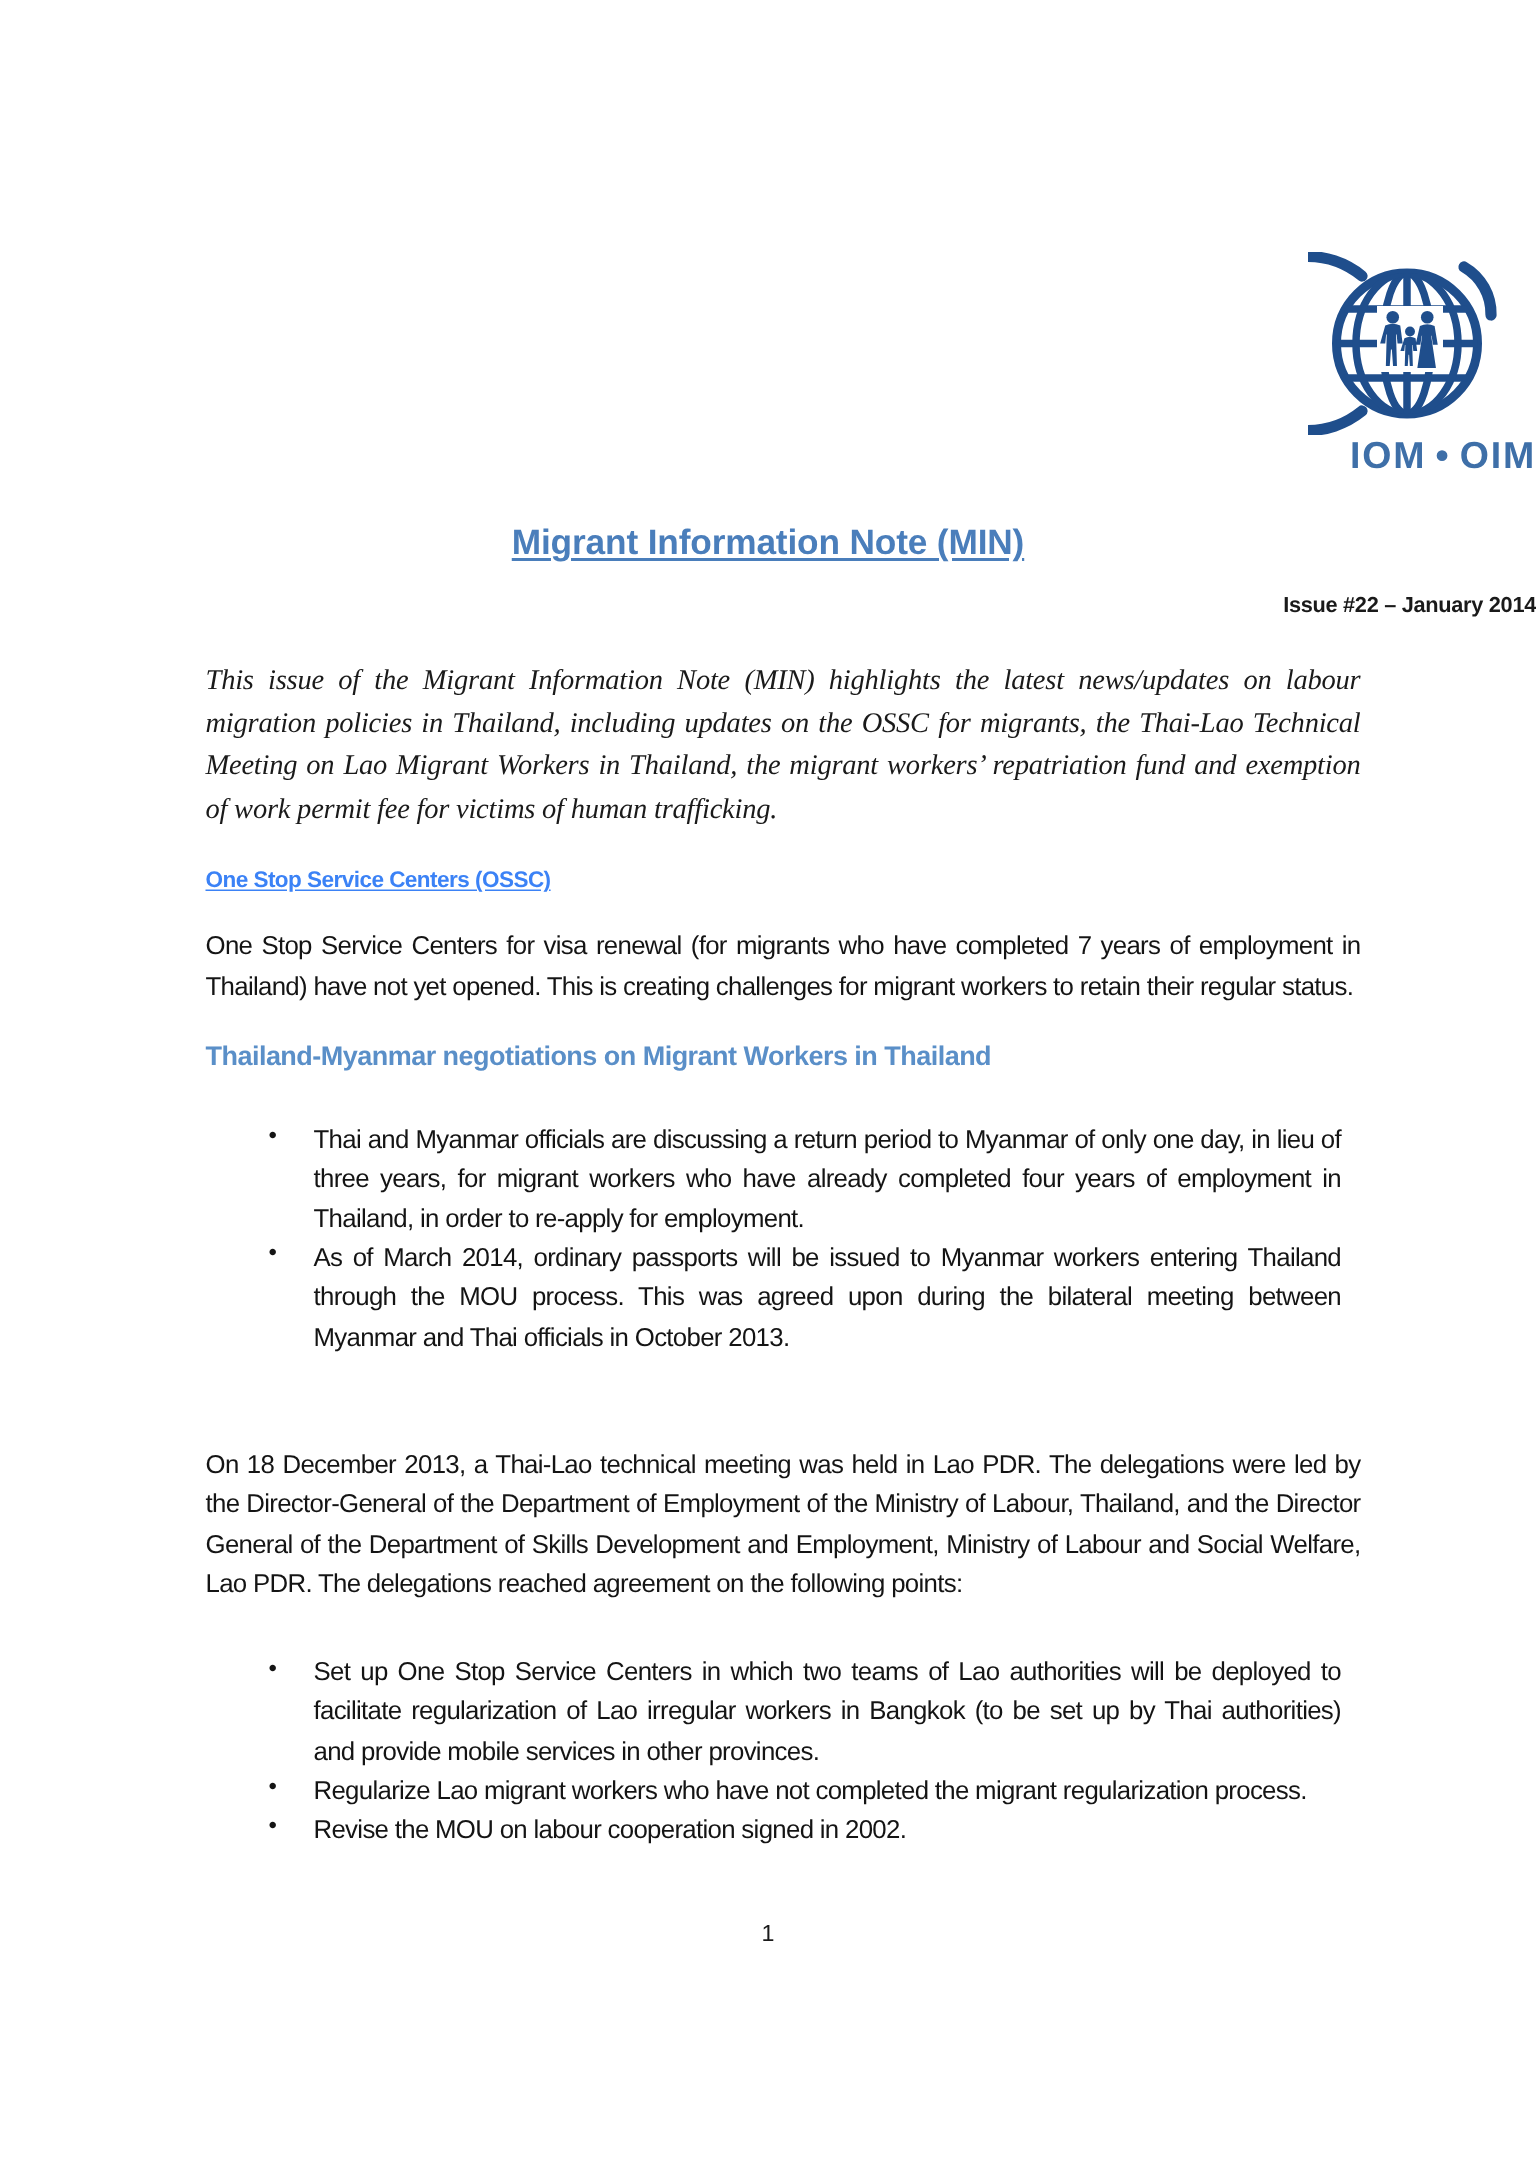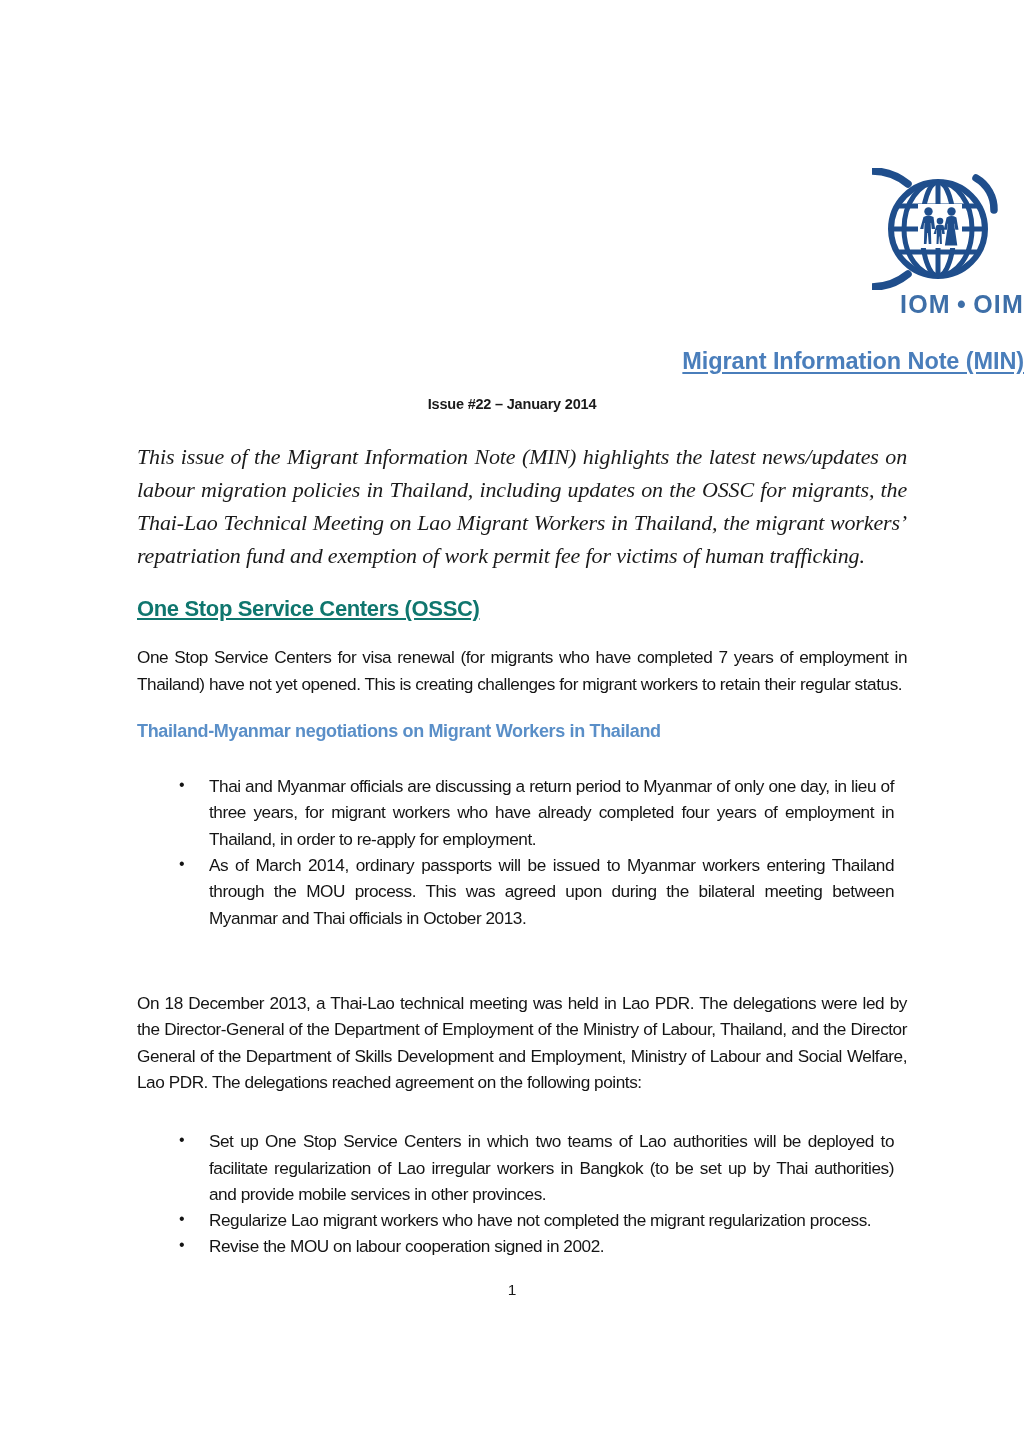--- a/index.html
+++ b/index.html
@@ -42,32 +42,32 @@
     font-family: "Liberation Sans", sans-serif;
     font-size: 25px;
     font-weight: bold;
     letter-spacing: 1.2px;
     color: #3E6FA8;
     line-height: 1;
   }
 
   
   .doc-title {
-    text-align: right;
+    text-align: center;
     font-family: "Liberation Sans", sans-serif;
     font-size: 23.5px;
     font-weight: bold;
     color: #4A7EBB;
     text-decoration: underline;
     text-underline-offset: 3px;
     margin-top: 31px;
     letter-spacing: -0.1px;
   }
   .doc-subtitle {
-    text-align: center;
+    text-align: right;
     font-family: "Liberation Sans", sans-serif;
     font-size: 14.5px;
     font-weight: bold;
     color: #1a1a1a;
     margin-top: 21px;
     letter-spacing: -0.2px;
   }
 
   
   .content {
@@ -77,33 +77,33 @@
     top: 440px;
   }
 
   p, ul, li {
     margin: 0;
     padding: 0;
   }
 
   .intro {
     font-family: "Liberation Serif", serif;
-    font-size: 22px;
+    font-size: 19px;
     font-style: italic;
     line-height: 1.505;
     text-align: justify;
     color: #1a1a1a;
     letter-spacing: -0.15px;
   }
 
   .h-section {
     font-family: "Liberation Sans", sans-serif;
-    font-size: 22px;
-    font-weight: bold;
-    color: #0f766e;
+    font-size: 15px;
+    font-weight: bold;
+    color: #3b82f6;
     text-decoration: underline;
     text-underline-offset: 2px;
     letter-spacing: -0.35px;
   }
   .h-sub {
     font-family: "Liberation Sans", sans-serif;
     font-size: 18px;
     font-weight: bold;
     color: #5A8FC8;
     text-decoration: none;

